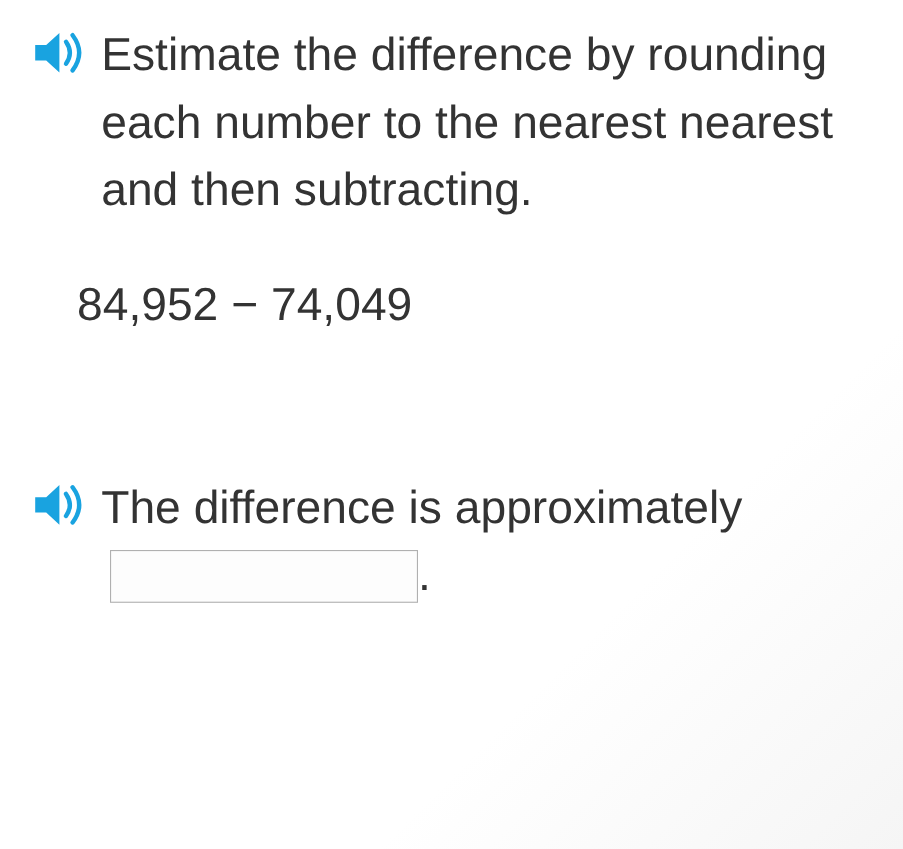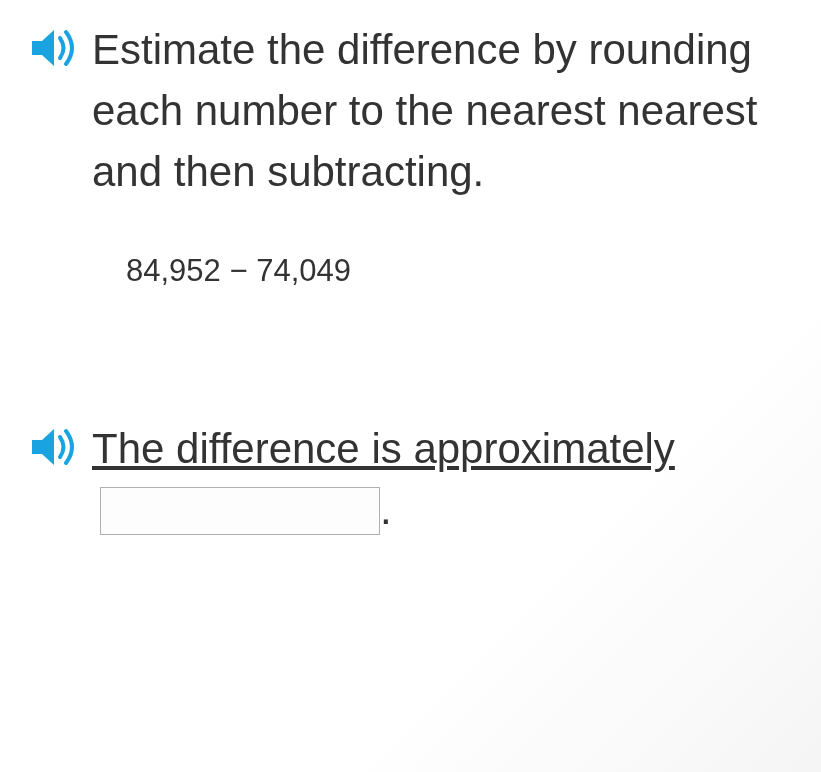--- a/index.html
+++ b/index.html
@@ -27,34 +27,33 @@
       margin-right: 12px;
       margin-top: 6px;
       cursor: pointer;
     }
     .question-text {
       font-size: 42px;
       line-height: 1.45;
       color: #333333;
     }
     .expression-block {
-      font-size: 31px;
+      font-size: 42px;
       color: #333333;
-      margin-left: 96px;
+      margin-left: 40px;
       margin-bottom: 130px;
     }
     .answer-block {
       display: flex;
       align-items: flex-start;
     }
     .answer-text {
       font-size: 42px;
       line-height: 1.45;
       color: #333333;
-      text-decoration: underline;
     }
     .answer-input {
       display: inline-block;
       width: 280px;
       height: 48px;
       border: 1px solid #b0b0b0;
       background: #fdfdfd;
       font-size: 38px;
       padding: 2px 8px;
       vertical-align: baseline;

